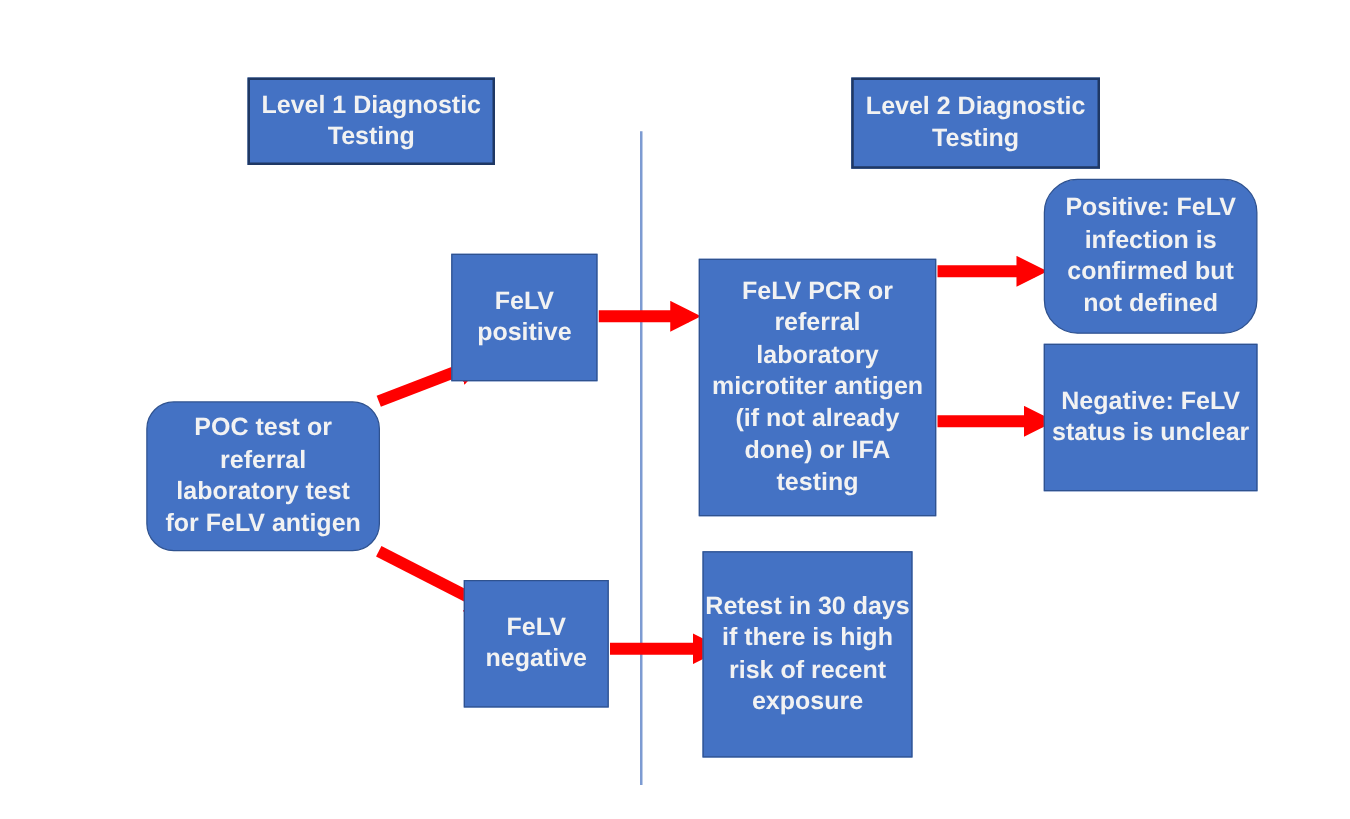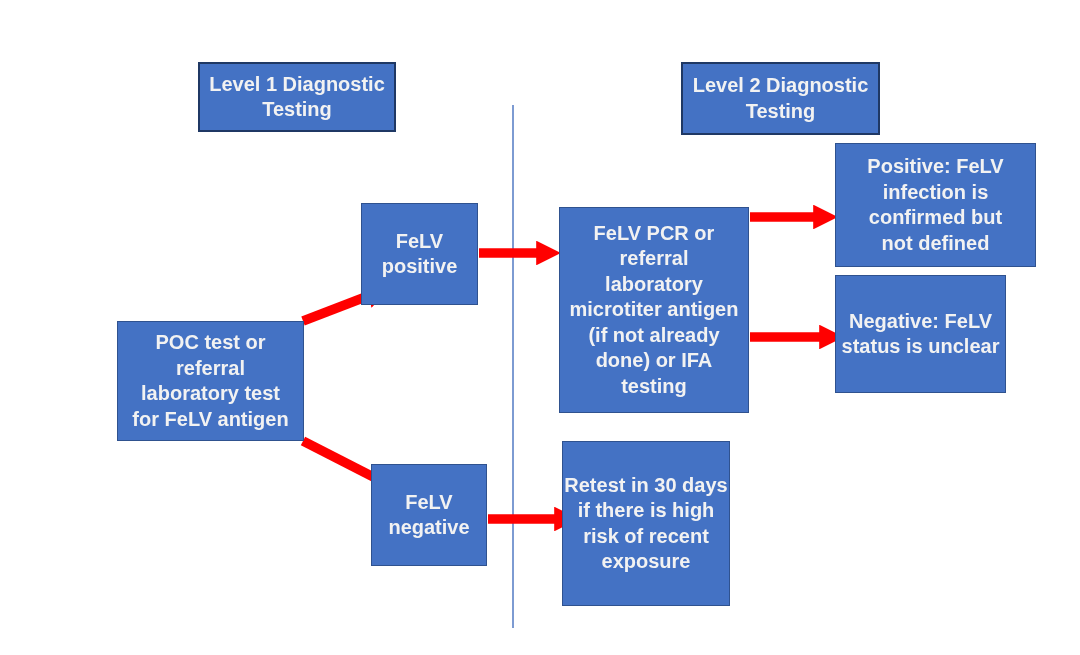--- a/index.html
+++ b/index.html
@@ -48,25 +48,25 @@
     left: 0; top: 0;
     width: 1080px; height: 655px;
     pointer-events: none;
   }
   svg.connectors line { stroke: var(--arrow); stroke-width: 9.5; }
   svg.connectors marker path { fill: var(--arrow); }
 
   
   #box-title-level1   { left: 198px; top: 62px;  width: 198px; height: 70px;  }
   #box-title-level2   { left: 633px; top: 62px;  width: 199px; height: 73px; margin-left: 48px;  }
-  #box-poc            { left: 117px; top: 321px; width: 187px; height: 120px; }
+  #box-poc            { left: 117px; top: 321px; width: 187px; height: 120px; border-radius: 22px; }
   #box-felv-positive  { left: 361px; top: 203px; width: 117px; height: 102px; }
   #box-felv-negative  { left: 371px; top: 464px; width: 116px; height: 102px; }
   #box-level2-test    { left: 559px; top: 179px; width: 190px; height: 206px; margin-top: 28px; }
-  #box-positive-out   { left: 835px; top: 143px; width: 201px; height: 124px; }
+  #box-positive-out   { left: 835px; top: 143px; width: 171px; height: 124px; border-radius: 27px; }
   #box-negative-out   { left: 835px; top: 275px; width: 171px; height: 118px; }
   #box-retest         { left: 562px; top: 441px; width: 168px; height: 165px; }
   #divider-line       { left: 512px; top: 105px; height: 523px; }
 </style>
 </head>
 <body>
 
 <div class="canvas">
 
   <div class="divider" id="divider-line"></div>

